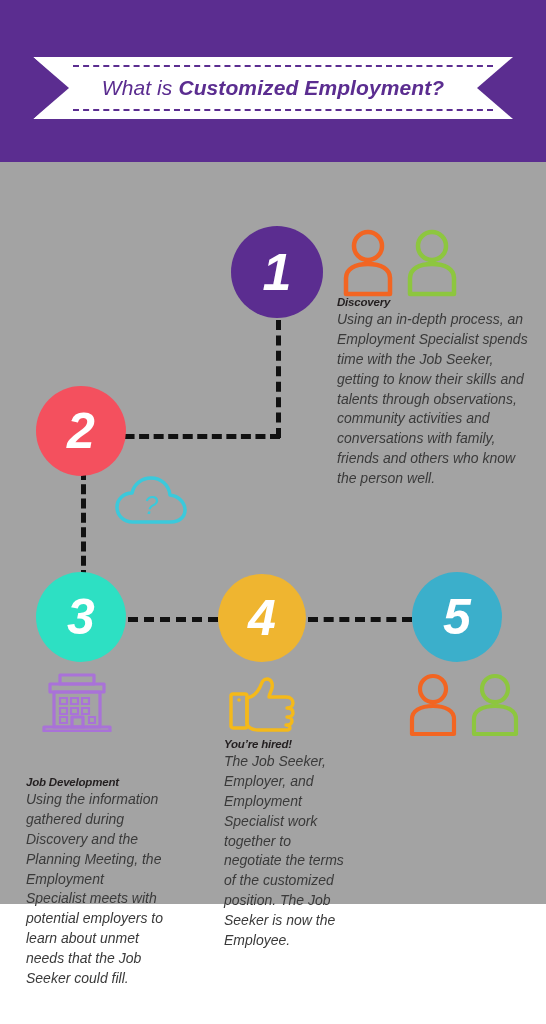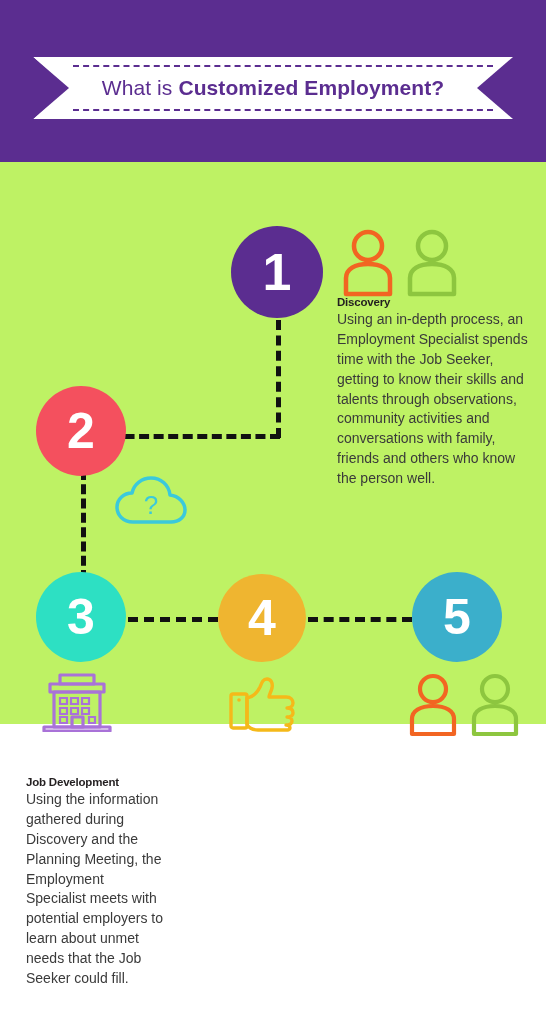--- a/index.html
+++ b/index.html
@@ -6,22 +6,23 @@
   html, body { width:546px; height:1024px; }
   body {
     background:#ffffff;
     font-family:"Liberation Sans", sans-serif;
     position:relative;
     overflow:hidden;
   }
   #page {
     position:relative;
     width:546px;
-    height:724px;
-    background:#bef264;
+    height:904px;
+    background:#a3a3a3;
+    font-style:italic;
   }
 
   
   .header-band {
     position:absolute;
     left:0; top:0;
     width:546px; height:162px;
     background:#5B2D90;
   }
   .ribbon {
@@ -227,15 +228,19 @@
   </div>
 
   <div class="block blk-planning">
   </div>
 
   <div class="block blk-jobdev">
     <h3>Job Development</h3>
     <p>Using the information gathered during Discovery and the Planning Meeting, the Employment Specialist meets with potential employers to learn about unmet needs that the Job Seeker could fill.</p>
   </div>
 
+  <div class="block blk-hired">
+    <h3>You’re hired!</h3>
+    <p>The Job Seeker, Employer, and Employment Specialist work together to negotiate the terms of the customized position. The Job Seeker is now the Employee.</p>
+  </div>
 
 
 </div>
 
 </body></html>

